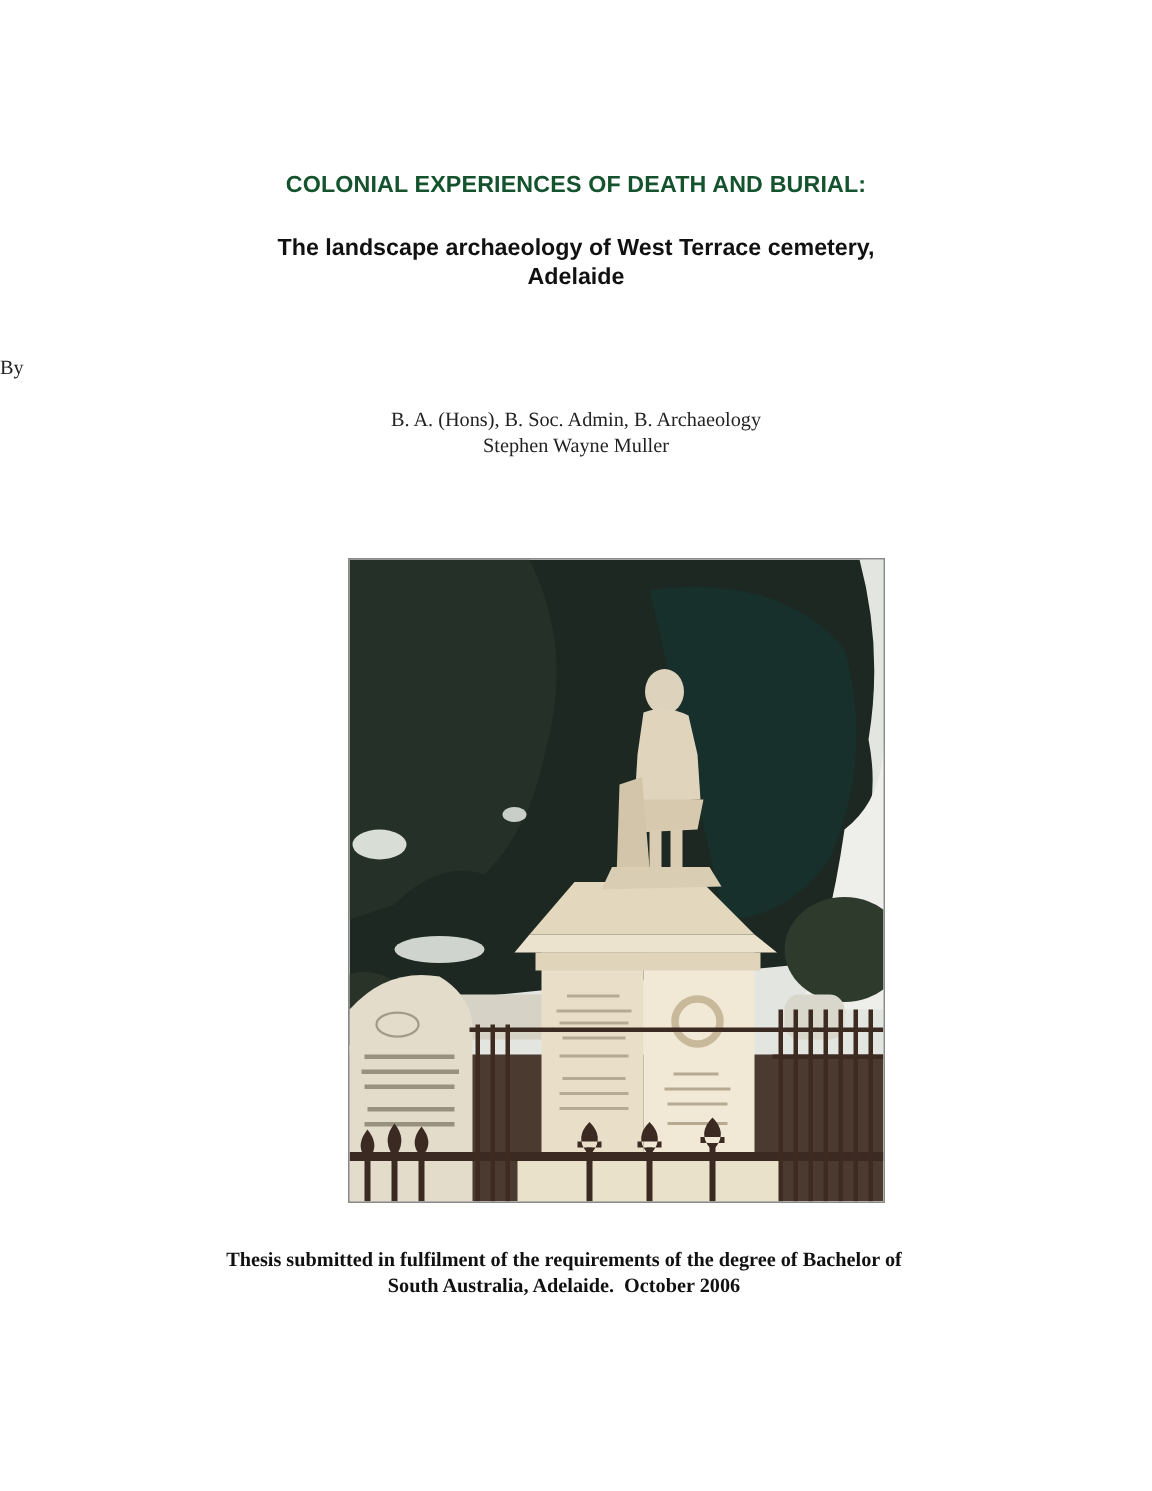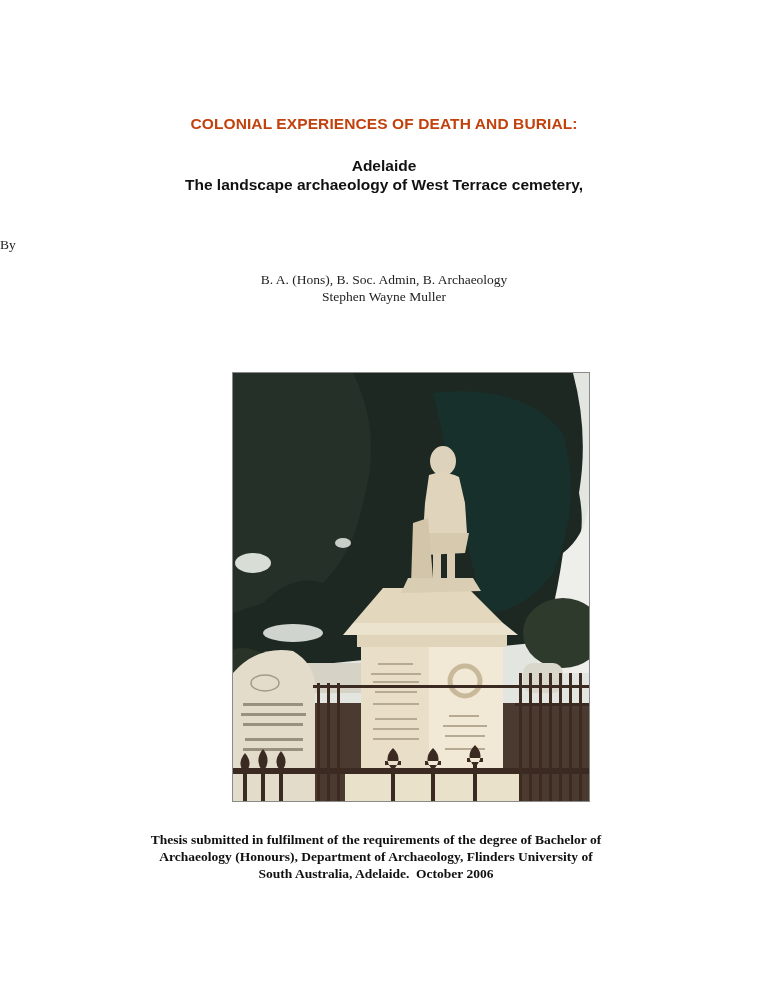--- a/index.html
+++ b/index.html
@@ -22,21 +22,21 @@
     }
     .title-main {
       position: absolute;
       left: 0; width: 768px;
       top: 115px;
       text-align: center;
       font-family: "Liberation Sans", sans-serif;
       font-weight: bold;
       font-size: 15.5px;
       letter-spacing: 0.1px;
-      color: #c2410c;
+      color: #14532d;
     }
     .title-sub {
       position: absolute;
       left: 0; width: 768px;
       top: 156px;
       text-align: center;
       font-family: "Liberation Sans", sans-serif;
       font-weight: bold;
       font-size: 15.5px;
       line-height: 19px;
@@ -84,22 +84,22 @@
     }
   </style>
 </head>
 <body>
 
 <div class="page">
 
   <div class="title-main">COLONIAL EXPERIENCES OF DEATH AND BURIAL:</div>
 
   <div class="title-sub">
+    <div>The landscape archaeology of West Terrace cemetery,</div>
     <div>Adelaide</div>
-    <div>The landscape archaeology of West Terrace cemetery,</div>
   </div>
 
   <div class="by">By</div>
 
   <div class="author">
     <div>B. A. (Hons), B. Soc. Admin, B. Archaeology</div>
     <div>Stephen Wayne Muller</div>
   </div>
 
   <div class="photo">
@@ -198,17 +198,16 @@
         <path d="M30,376 Q22,386 28,396 L32,396 Q38,386 30,376 Z"></path>
         <rect x="28" y="394" width="4" height="34"></rect>
         <path d="M48,378 Q40,388 46,396 L50,396 Q56,388 48,378 Z"></path>
         <rect x="46" y="394" width="4" height="34"></rect>
       </g>
     </svg>
   </div>
 
   <div class="caption">
     <div>Thesis submitted in fulfilment of the requirements of the degree of Bachelor of</div>
-    <div>Archaeology (Honours), Department of Archaeology, Flinders University of</div>
     <div style="white-space: pre;">South Australia, Adelaide.  October 2006</div>
   </div>
 
 </div>
 
 </body></html>

